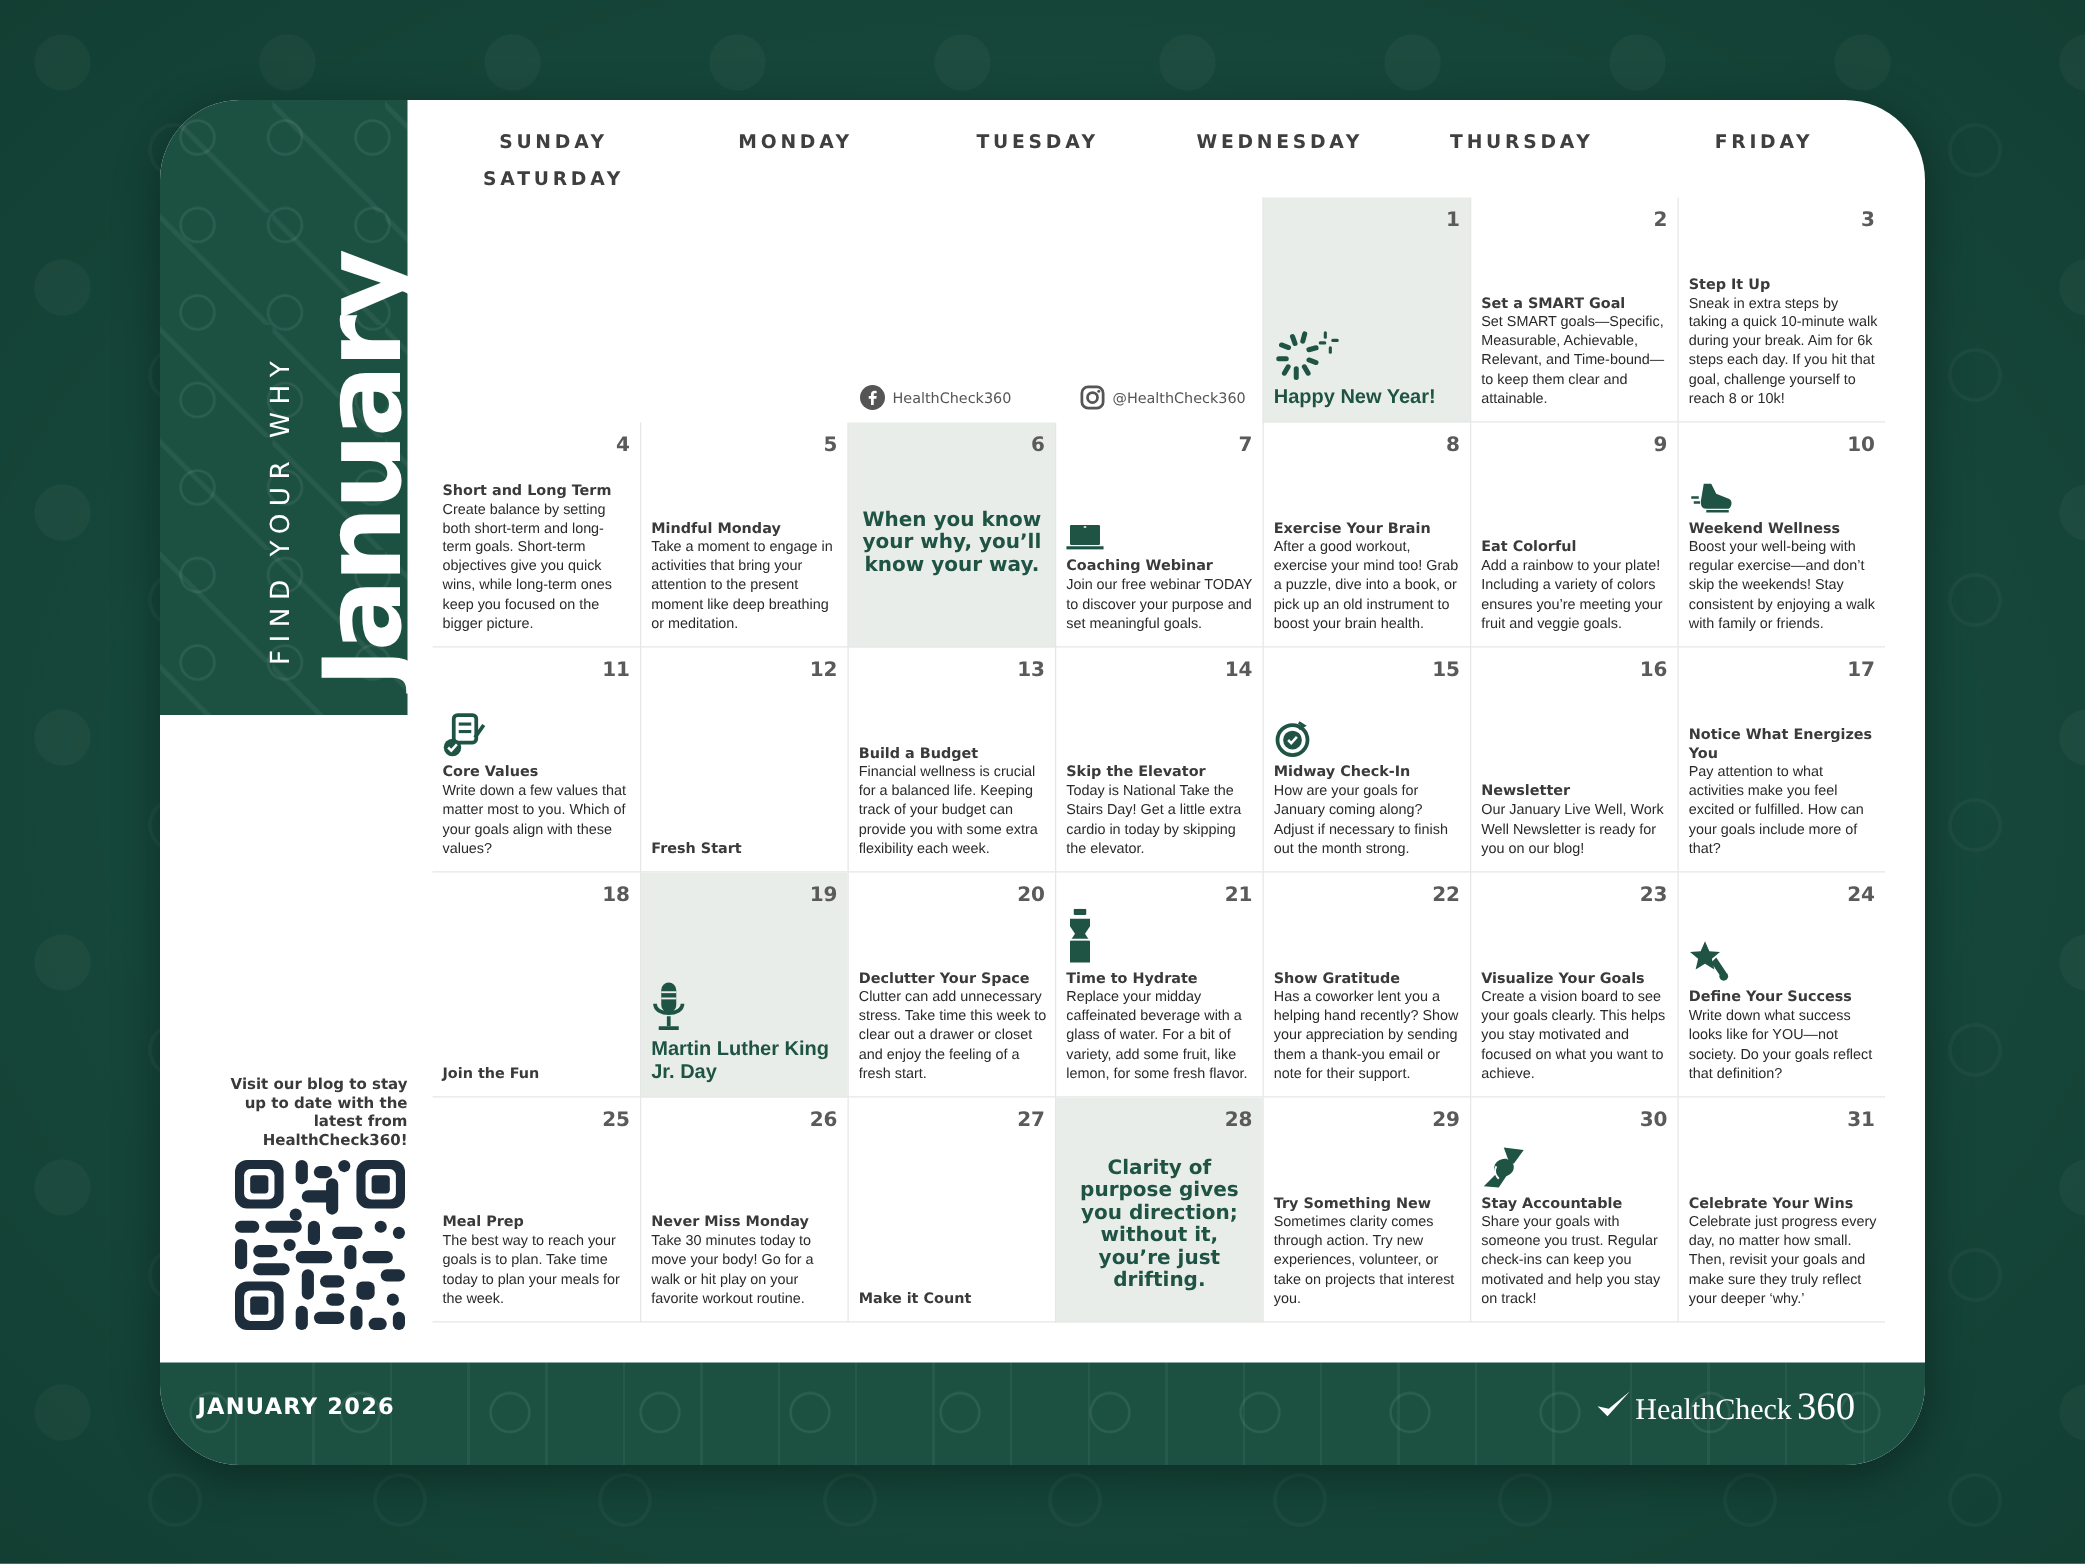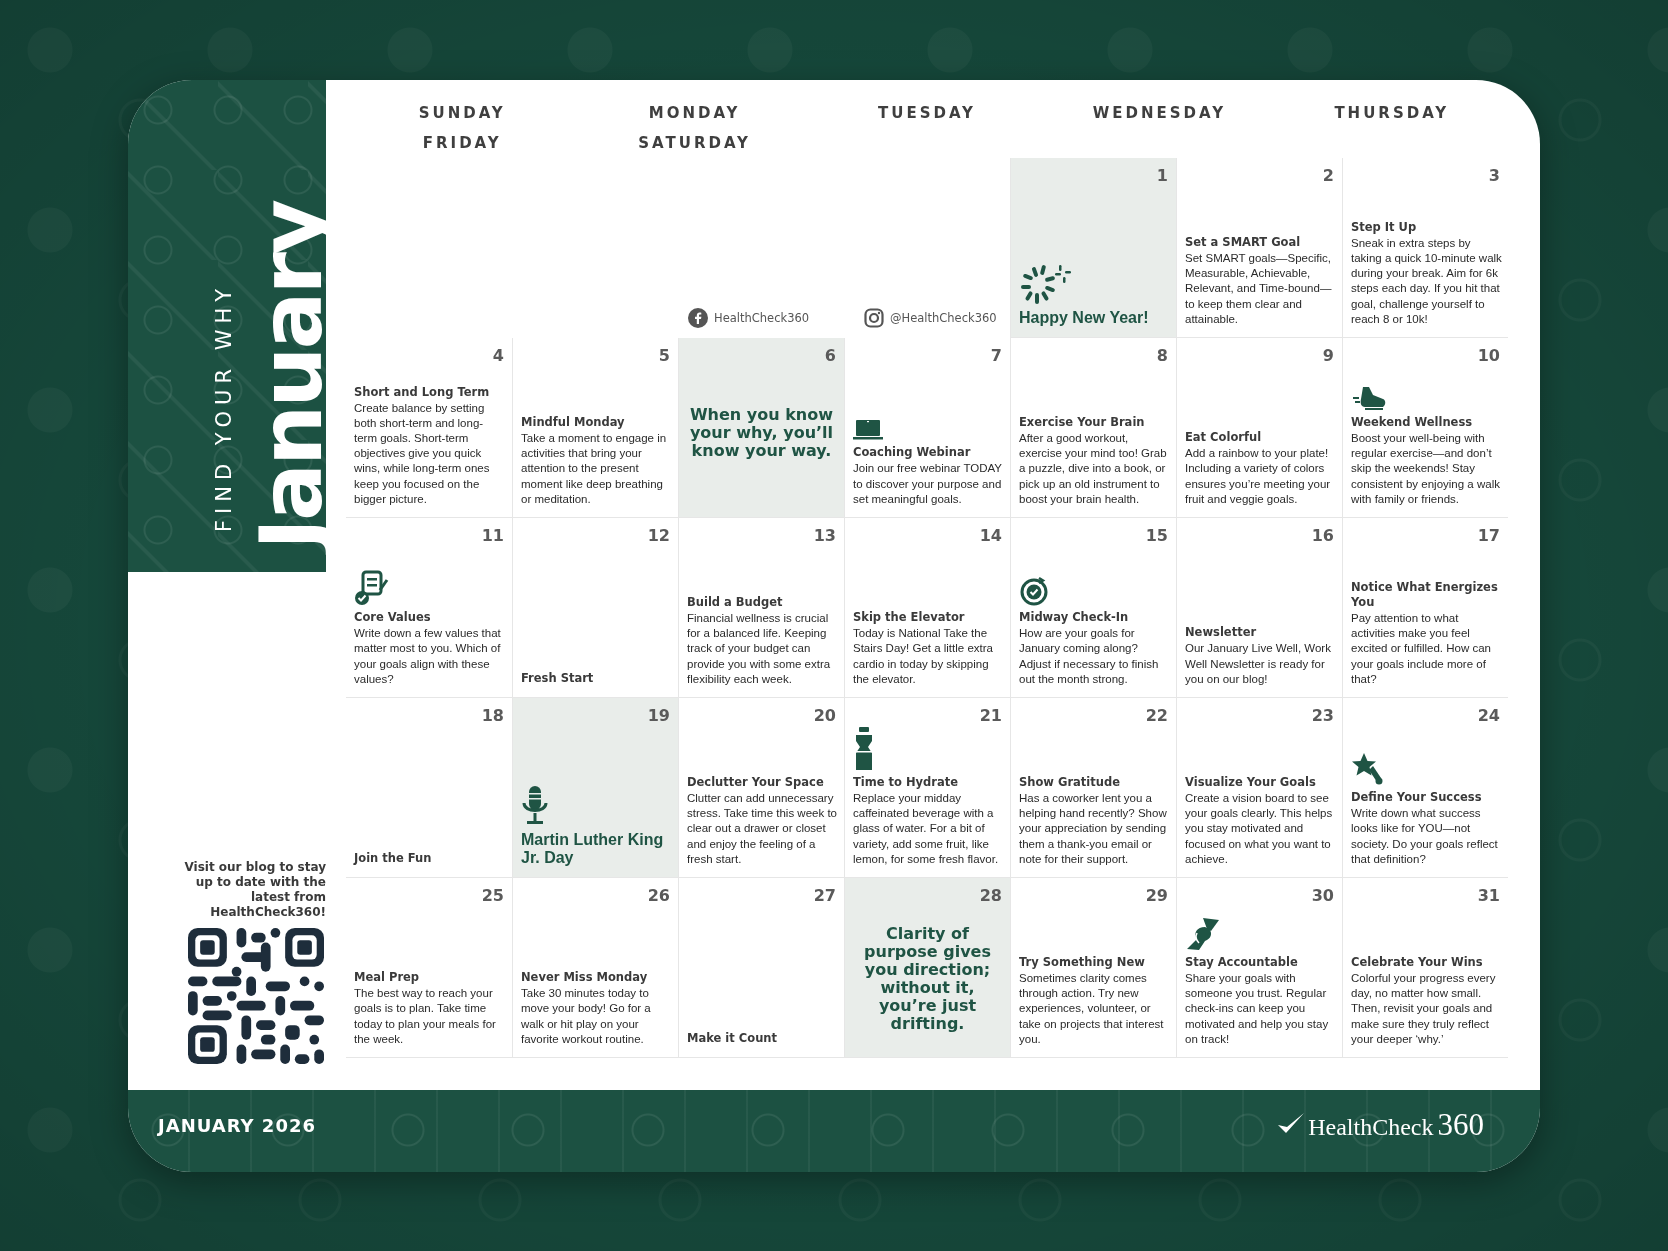--- a/index.html
+++ b/index.html
@@ -69,21 +69,21 @@
     white-space: nowrap;
     line-height: 1;
   }
   .grid-area {
     position: absolute;
     left: 218px; top: 18px;
     width: 1162px;
   }
   .weekdays {
     display: grid;
-    grid-template-columns: repeat(5, 1fr);
+    grid-template-columns: repeat(6, 1fr);
     height: 60px;
     align-items: center;
   }
   .weekday {
     text-align: center;
     font-family: "DejaVu Sans", sans-serif;
     font-weight: bold;
     font-size: 15px;
     letter-spacing: 3px;
     color: #3f3f3f;
@@ -457,21 +457,21 @@
             <path d="M18 1 L34 3 L26 14 L22 12 Z" fill="#1f5444"></path>
             <path d="M20 10 C12 10 8 16 12 22 L2 32 L14 33 L20 24 C26 22 28 16 24 12 Z" fill="#1f5444"></path>
             <path d="M12 16 C10 20 12 24 14 26" stroke="#fff" stroke-width="1.5" fill="none"></path>
           </svg>
         <div class="tip-title">Stay Accountable</div>
         <div class="tip-body">Share your goals with someone you trust. Regular check-ins can keep you motivated and help you stay on track!</div>
       </div>
       <div class="cell">
         <span class="day-num">31</span>
         <div class="tip-title">Celebrate Your Wins</div>
-        <div class="tip-body">Colorful your progress every day, no matter how small. Then, revisit your goals and make sure they truly reflect your deeper ‘why.’</div>
+        <div class="tip-body">Celebrate just progress every day, no matter how small. Then, revisit your goals and make sure they truly reflect your deeper ‘why.’</div>
       </div>
     </div>
   </div>
 
   <div class="qr-block">
     <div class="qr-text">Visit our blog to stay up to date with the latest from HealthCheck360!</div>
     <svg class="qr-code" viewBox="0 0 28 28">
       <g fill="#1e2d3b">
         <rect x="0" y="0" width="8" height="8" rx="2"></rect>
           <rect x="1.5" y="1.5" width="5" height="5" rx="1" fill="#fff"></rect>

